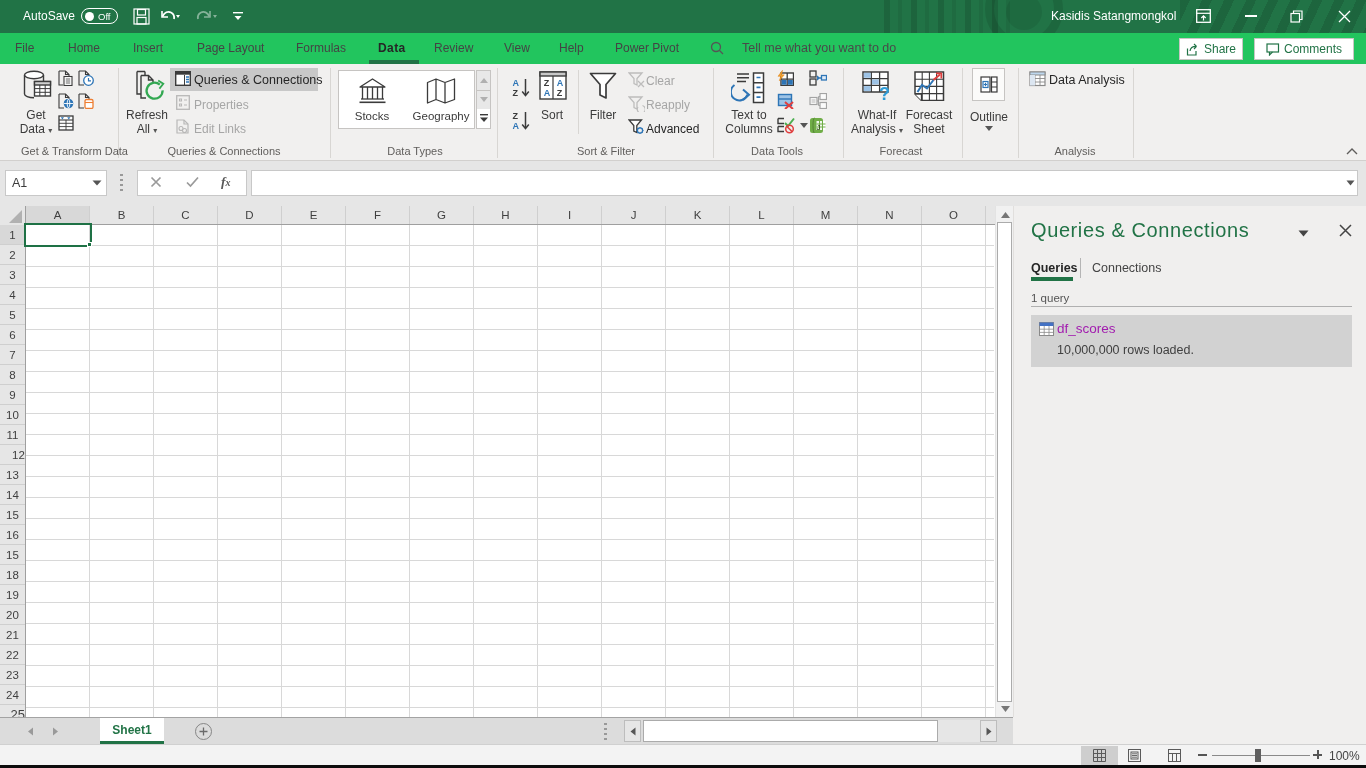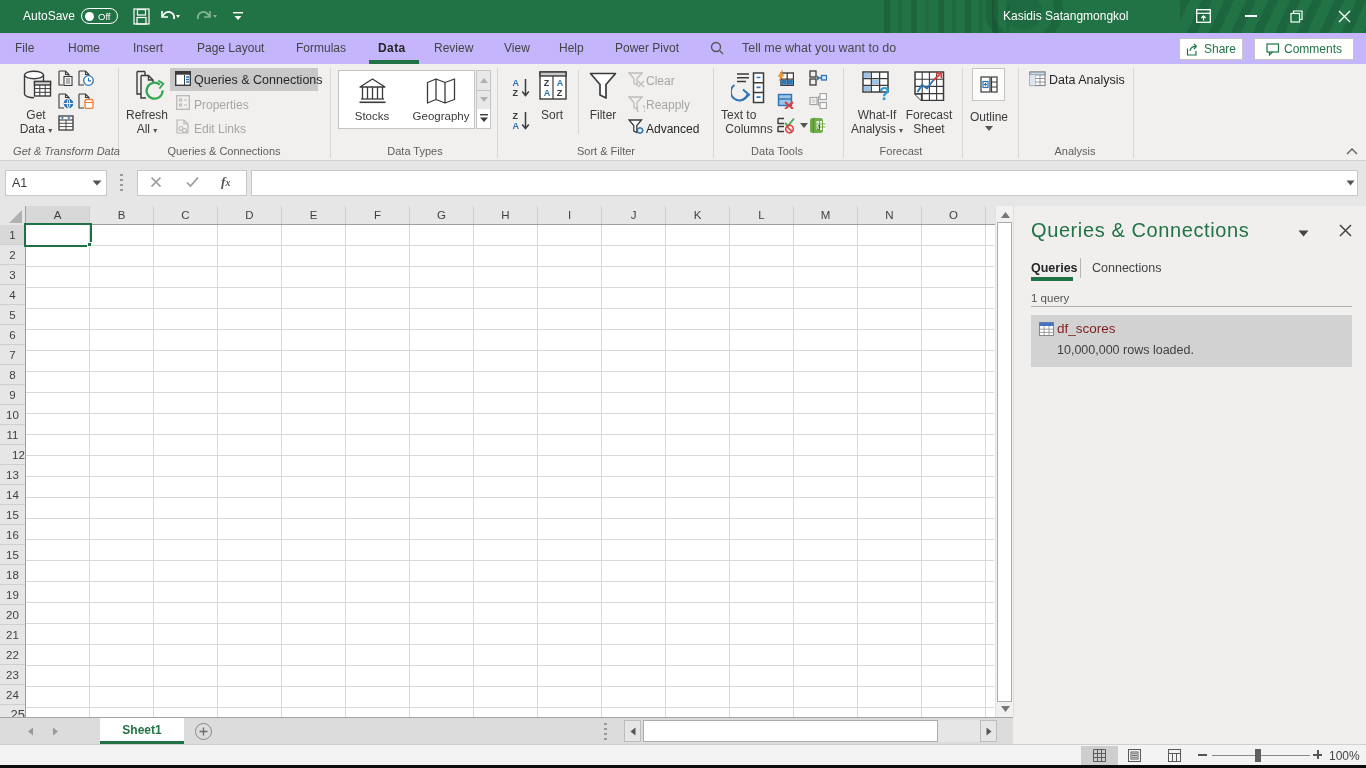--- a/index.html
+++ b/index.html
@@ -44,41 +44,41 @@
     <path d="M13.5 8.5 C11.5 4.5 8 3 5 4.5 C2.5 5.8 1.5 8.5 2 11" fill="none" stroke="#fff" stroke-width="1.8"></path>
     <path d="M17 7 l4 0 l-2 3 z" fill="#fff"></path>
   </svg>
 
   <svg class="abs" style="left:233px;top:10px;" width="12" height="12" viewBox="0 0 12 12">
     <rect x="0" y="2" width="10" height="1.4" fill="#fff"></rect>
     <path d="M1.5 6 l7 0 l-3.5 4 z" fill="#fff"></path>
   </svg>
 
 
-  <div class="abs" style="left:1003px;top:9px;color:#fff;font-size:12px;">Kasidis Satangmongkol</div>
+  <div class="abs" style="left:1051px;top:9px;color:#fff;font-size:12px;">Kasidis Satangmongkol</div>
 
   <svg class="abs" style="left:1196px;top:9px;" width="15" height="14" viewBox="0 0 15 14">
     <rect x="0.7" y="0.7" width="13.6" height="12.6" fill="none" stroke="#fff" stroke-width="1.3"></rect>
     <path d="M0.7 4.3 h13.6" stroke="#fff" stroke-width="1.2"></path>
     <path d="M7.5 11.5 L7.5 7 M5.3 9 L7.5 6.8 L9.7 9" fill="none" stroke="#fff" stroke-width="1.2"></path>
   </svg>
 
   <div class="abs" style="left:1245px;top:15px;width:12px;height:1.5px;background:#fff;"></div>
 
   <svg class="abs" style="left:1290px;top:10px;" width="13" height="13" viewBox="0 0 13 13">
     <rect x="1" y="3.5" width="8.5" height="8.5" fill="none" stroke="#fff" stroke-width="1.2"></rect>
     <path d="M3.5 3.5 L3.5 1 L12 1 L12 9.5 L9.5 9.5" fill="none" stroke="#fff" stroke-width="1.2"></path>
   </svg>
 
   <svg class="abs" style="left:1338px;top:10px;" width="13" height="13" viewBox="0 0 13 13">
     <path d="M1 1 L12 12 M12 1 L1 12" stroke="#fff" stroke-width="1.3"></path>
   </svg>
 </div>
 
-<div class="abs" id="tabrow" style="left:0;top:33px;width:1366px;height:31px;background:#c4b5fd;">
+<div class="abs" id="tabrow" style="left:0;top:33px;width:1366px;height:31px;background:#22c55e;">
   <div class="abs" style="left:15px;top:8px;">File</div>
   <div class="abs" style="left:68px;top:8px;">Home</div>
   <div class="abs" style="left:133px;top:8px;">Insert</div>
   <div class="abs" style="left:197px;top:8px;">Page Layout</div>
   <div class="abs" style="left:296px;top:8px;">Formulas</div>
   <div class="abs" style="left:378px;top:8px;font-weight:bold;color:#262626;letter-spacing:0.4px;">Data</div>
   <div class="abs" style="left:369px;top:27px;width:50px;height:4px;background:#217346;"></div>
   <div class="abs" style="left:434px;top:8px;">Review</div>
   <div class="abs" style="left:504px;top:8px;">View</div>
   <div class="abs" style="left:559px;top:8px;">Help</div>
@@ -110,21 +110,21 @@
 
   <div class="gsep" style="left:118px;"></div>
   <div class="gsep" style="left:330px;"></div>
   <div class="gsep" style="left:497px;"></div>
   <div class="gsep" style="left:713px;"></div>
   <div class="gsep" style="left:843px;"></div>
   <div class="gsep" style="left:962px;"></div>
   <div class="gsep" style="left:1018px;"></div>
   <div class="gsep" style="left:1133px;"></div>
 
-  <div class="glabel" style="left:8px;width:117px;font-style:italic;">Get &amp; Transform Data</div>
+  <div class="glabel" style="left:16px;width:117px;">Get &amp; Transform Data</div>
   <div class="glabel" style="left:134px;width:180px;">Queries &amp; Connections</div>
   <div class="glabel" style="left:340px;width:150px;">Data Types</div>
   <div class="glabel" style="left:516px;width:180px;">Sort &amp; Filter</div>
   <div class="glabel" style="left:697px;width:160px;">Data Tools</div>
   <div class="glabel" style="left:851px;width:100px;">Forecast</div>
   <div class="glabel" style="left:1025px;width:100px;">Analysis</div>
 
   <svg class="abs" style="left:1346px;top:84px;" width="12" height="7" viewBox="0 0 12 7">
       <path d="M1 6 L6 1 L11 6" fill="none" stroke="#605e5c" stroke-width="1.4"></path>
     </svg>
@@ -273,21 +273,21 @@
   <div class="abs" style="left:646px;top:58px;color:#262626;">Advanced</div>
 
   <svg class="abs" style="left:731px;top:8px;" width="34" height="32" viewBox="0 0 34 32">
     <path d="M6 2 h12 M6 5.8 h12 M6 9.6 h9" stroke="#3b3b3b" stroke-width="1.5"></path>
     <path d="M3.5 13 a 8.5 8.5 0 1 0 13 9.5" fill="none" stroke="#2e75b6" stroke-width="2"></path>
     <path d="M12 17.5 L18 22.7 L12 28" fill="none" stroke="#2e75b6" stroke-width="2"></path>
     <rect x="22.5" y="1" width="10" height="29.5" fill="#fff" stroke="#3b3b3b" stroke-width="1.5"></rect>
     <path d="M22.5 10.8 h10 M22.5 20.6 h10" stroke="#3b3b3b" stroke-width="1.5"></path>
     <path d="M25.5 5.5 h4 M25.5 15.4 h4 M25.5 25.2 h4" stroke="#2e75b6" stroke-width="1.7"></path>
   </svg>
-  <div class="abs" style="left:721px;top:44px;width:56px;text-align:left;color:#3b3b3b;">Text to</div>
+  <div class="abs" style="left:721px;top:44px;width:56px;text-align:center;color:#3b3b3b;">Text to</div>
   <div class="abs" style="left:721px;top:58px;width:56px;text-align:center;color:#3b3b3b;">Columns</div>
 
   <svg class="abs" style="left:777px;top:6px;" width="17" height="16" viewBox="0 0 17 16">
     <rect x="4" y="3" width="12.5" height="12.5" fill="#fff" stroke="#3b3b3b" stroke-width="1.4"></rect>
     <path d="M10.2 3 L10.2 15.5 M4 9.2 L16.5 9.2" stroke="#3b3b3b" stroke-width="1.3"></path>
     <path d="M4.7 9.9 L9.5 9.9 L9.5 14.8 L4.7 14.8 z M10.9 9.9 L15.8 9.9 L15.8 14.8 L10.9 14.8 z" fill="#2e75b6"></path>
     <path d="M5.5 0.3 L1 6.3 L3.8 6.3 L2.3 10.8 L7.3 4.8 L4.6 4.8 z" fill="#f0a030" stroke="#e08214" stroke-width="0.5"></path>
   </svg>
 
   <svg class="abs" style="left:777px;top:29px;" width="17" height="16" viewBox="0 0 17 16">
@@ -480,33 +480,33 @@
   <div class="abs" style="left:78px;top:55px;font-size:12.5px;color:#444;">Connections</div>
   <div class="abs" style="left:17px;top:86px;font-size:11.5px;color:#555;">1 query</div>
   <div class="abs" style="left:17px;top:100px;width:321px;height:1px;background:#b0b0b0;"></div>
 
   <div class="abs" style="left:17px;top:109px;width:321px;height:52px;background:#d2d2d2;">
     <svg class="abs" style="left:8px;top:7px;" width="15" height="14" viewBox="0 0 15 14">
       <rect x="0.5" y="0.5" width="14" height="13" fill="#fff" stroke="#8a8a8a"></rect>
       <rect x="0.5" y="0.5" width="14" height="3.5" fill="#4472c4"></rect>
       <path d="M5.2 4 L5.2 13.5 M10 4 L10 13.5 M0.5 7.2 L14.5 7.2 M0.5 10.4 L14.5 10.4" stroke="#8a8a8a" stroke-width="0.8"></path>
     </svg>
-    <div class="abs" style="left:26px;top:6px;font-size:13.5px;color:#7f1d1d;">df_scores</div>
+    <div class="abs" style="left:26px;top:6px;font-size:13.5px;color:#a21caf;">df_scores</div>
     <div class="abs" style="left:26px;top:28px;font-size:12.5px;color:#404040;">10,000,000 rows loaded.</div>
   </div>
 </div>
 
 <div class="abs" id="tabstrip" style="left:0;top:717px;width:1013px;height:27px;background:#dcdcdc;border-top:1px solid #a3a3a3;">
   <svg class="abs" style="left:27px;top:9px;" width="7" height="9" viewBox="0 0 7 9">
       <path d="M6 0.5 L1 4.5 L6 8.5 z" fill="#9a9a9a"></path>
     </svg>
   <svg class="abs" style="left:52px;top:9px;" width="7" height="9" viewBox="0 0 7 9">
       <path d="M1 0.5 L6 4.5 L1 8.5 z" fill="#9a9a9a"></path>
     </svg>
-  <div class="abs ctr" style="left:100px;top:0;width:84px;height:26px;background:#fff;border-bottom:3px solid #217346;">
+  <div class="abs ctr" style="left:100px;top:0;width:64px;height:26px;background:#fff;border-bottom:3px solid #217346;">
     <span style="color:#217346;font-weight:bold;font-size:12px;">Sheet1</span>
   </div>
   <div class="abs ctr" style="left:195px;top:5px;width:17px;height:17px;border:1px solid #868686;border-radius:50%;">
     <svg width="9" height="9" viewBox="0 0 9 9">
         <path d="M4.5 0.5 L4.5 8.5 M0.5 4.5 L8.5 4.5" stroke="#6a6a6a" stroke-width="1.3"></path>
       </svg>
   </div>
 
   <div class="abs" style="left:604px;top:5px;width:3px;height:17px;background:repeating-linear-gradient(#999 0 2px, transparent 2px 5px);"></div>
   <div class="abs ctr" style="left:624px;top:2px;width:17px;height:22px;background:#e6e6e6;border:1px solid #bdbdbd;">

